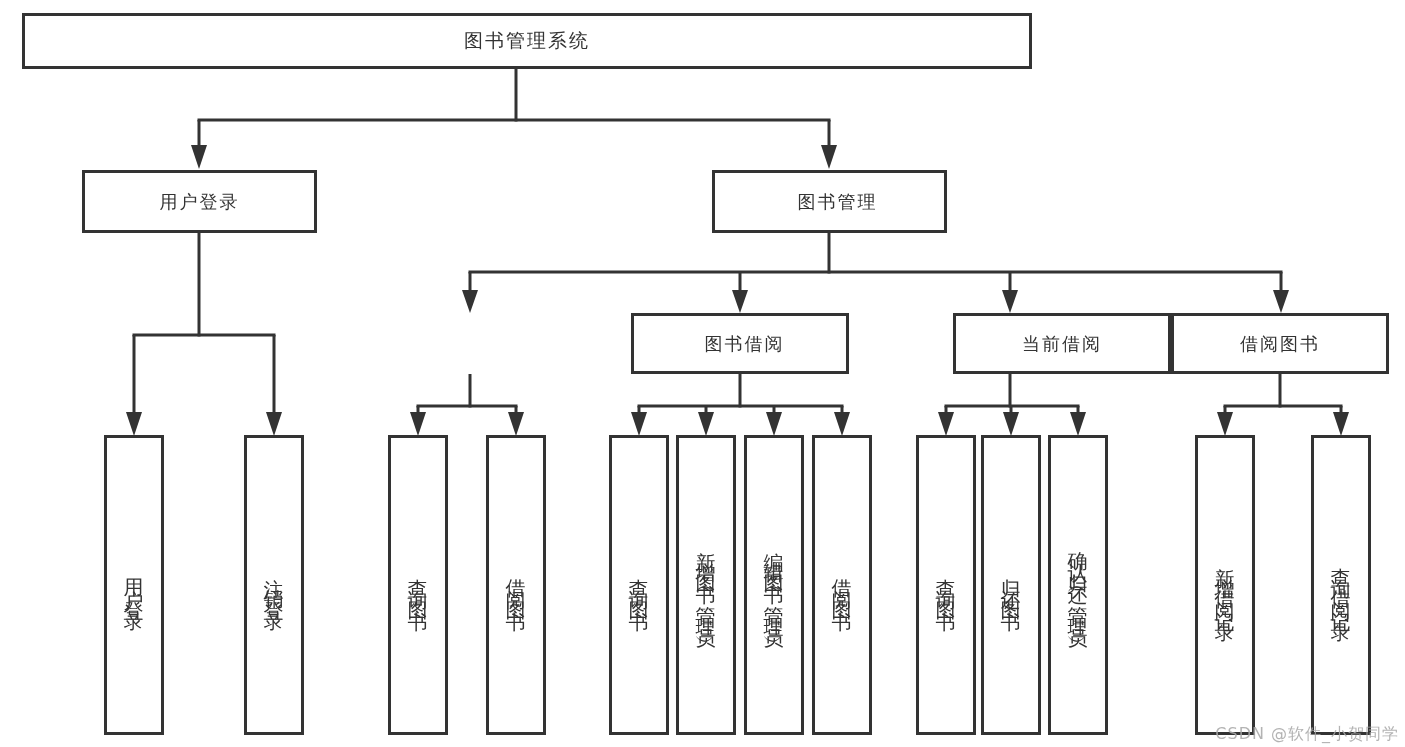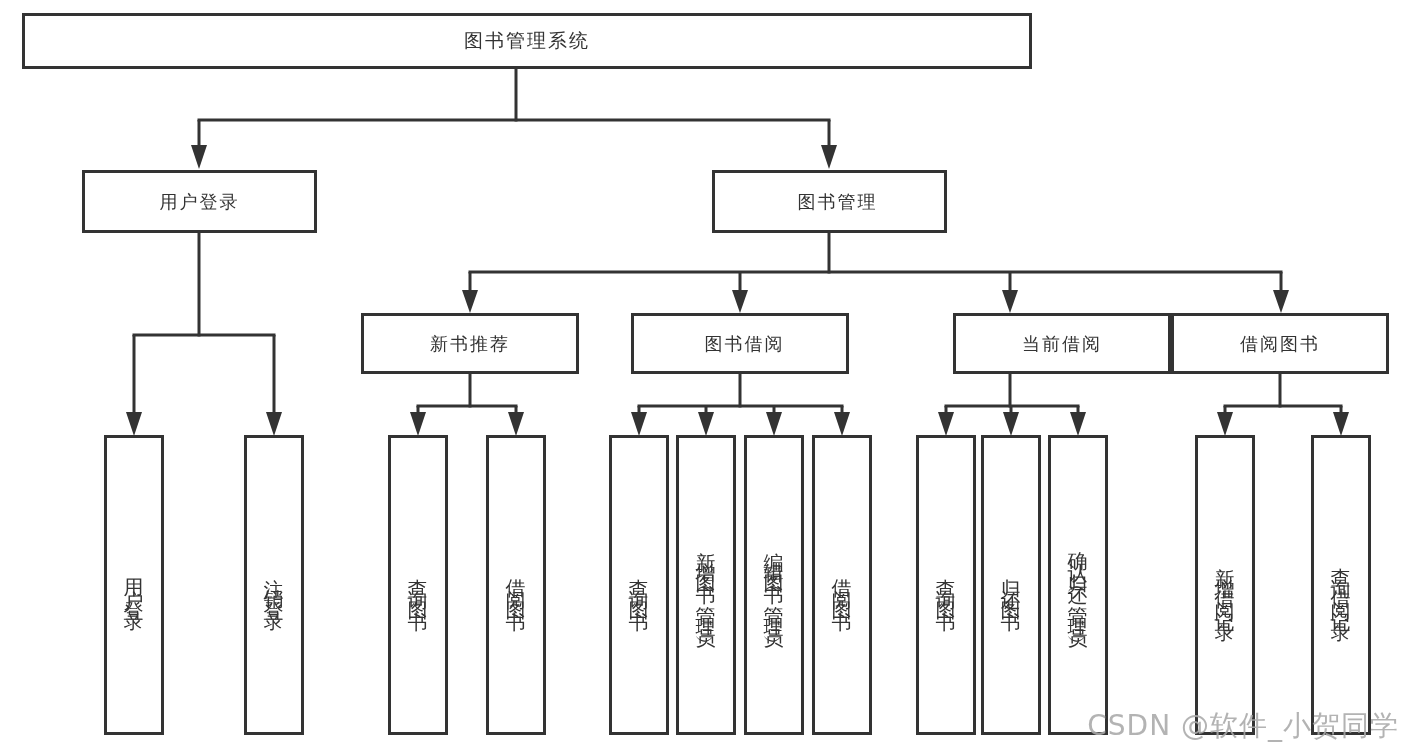--- a/index.html
+++ b/index.html
@@ -59,21 +59,21 @@
     font-size: 20px;
     letter-spacing: 11px;
     line-height: 1;
     z-index: 2;
   }
   .watermark {
     position: absolute;
     right: 6px;
     bottom: 2px;
     color: rgba(168,168,168,0.88);
-    font-size: 28px;
+    font-size: 16px;
     letter-spacing: 1px;
     z-index: 5;
     white-space: nowrap;
   }
 </style>
 </head>
 <body>
 
 <div id="stage">
 
@@ -156,21 +156,20 @@
       <polygon points="1217,412 1233,412 1225,436"></polygon>
       <polygon points="1333,412 1349,412 1341,436"></polygon>
     </g>
   </svg>
 
   <div class="hbox root">图书管理系统</div>
 
   <div class="hbox lvl2" style="left:82px;">用户登录</div>
   <div class="hbox lvl2" style="left:712px;padding-left:16px;">图书管理</div>
 
-  <div class="hbox lvl3" style="left:361px;">新书推荐</div>
   <div class="hbox lvl3" style="left:631px;padding-left:9px;">图书借阅</div>
   <div class="hbox lvl3" style="left:953px;">当前借阅</div>
   <div class="hbox lvl3" style="left:1171px;">借阅图书</div>
 
   <div class="leaf" style="left:104px;">用户登录</div>
   <div class="leaf" style="left:244px;">注销登录</div>
 
   <div class="leaf" style="left:388px;">查询图书</div>
   <div class="leaf" style="left:486px;">借阅图书</div>
 

